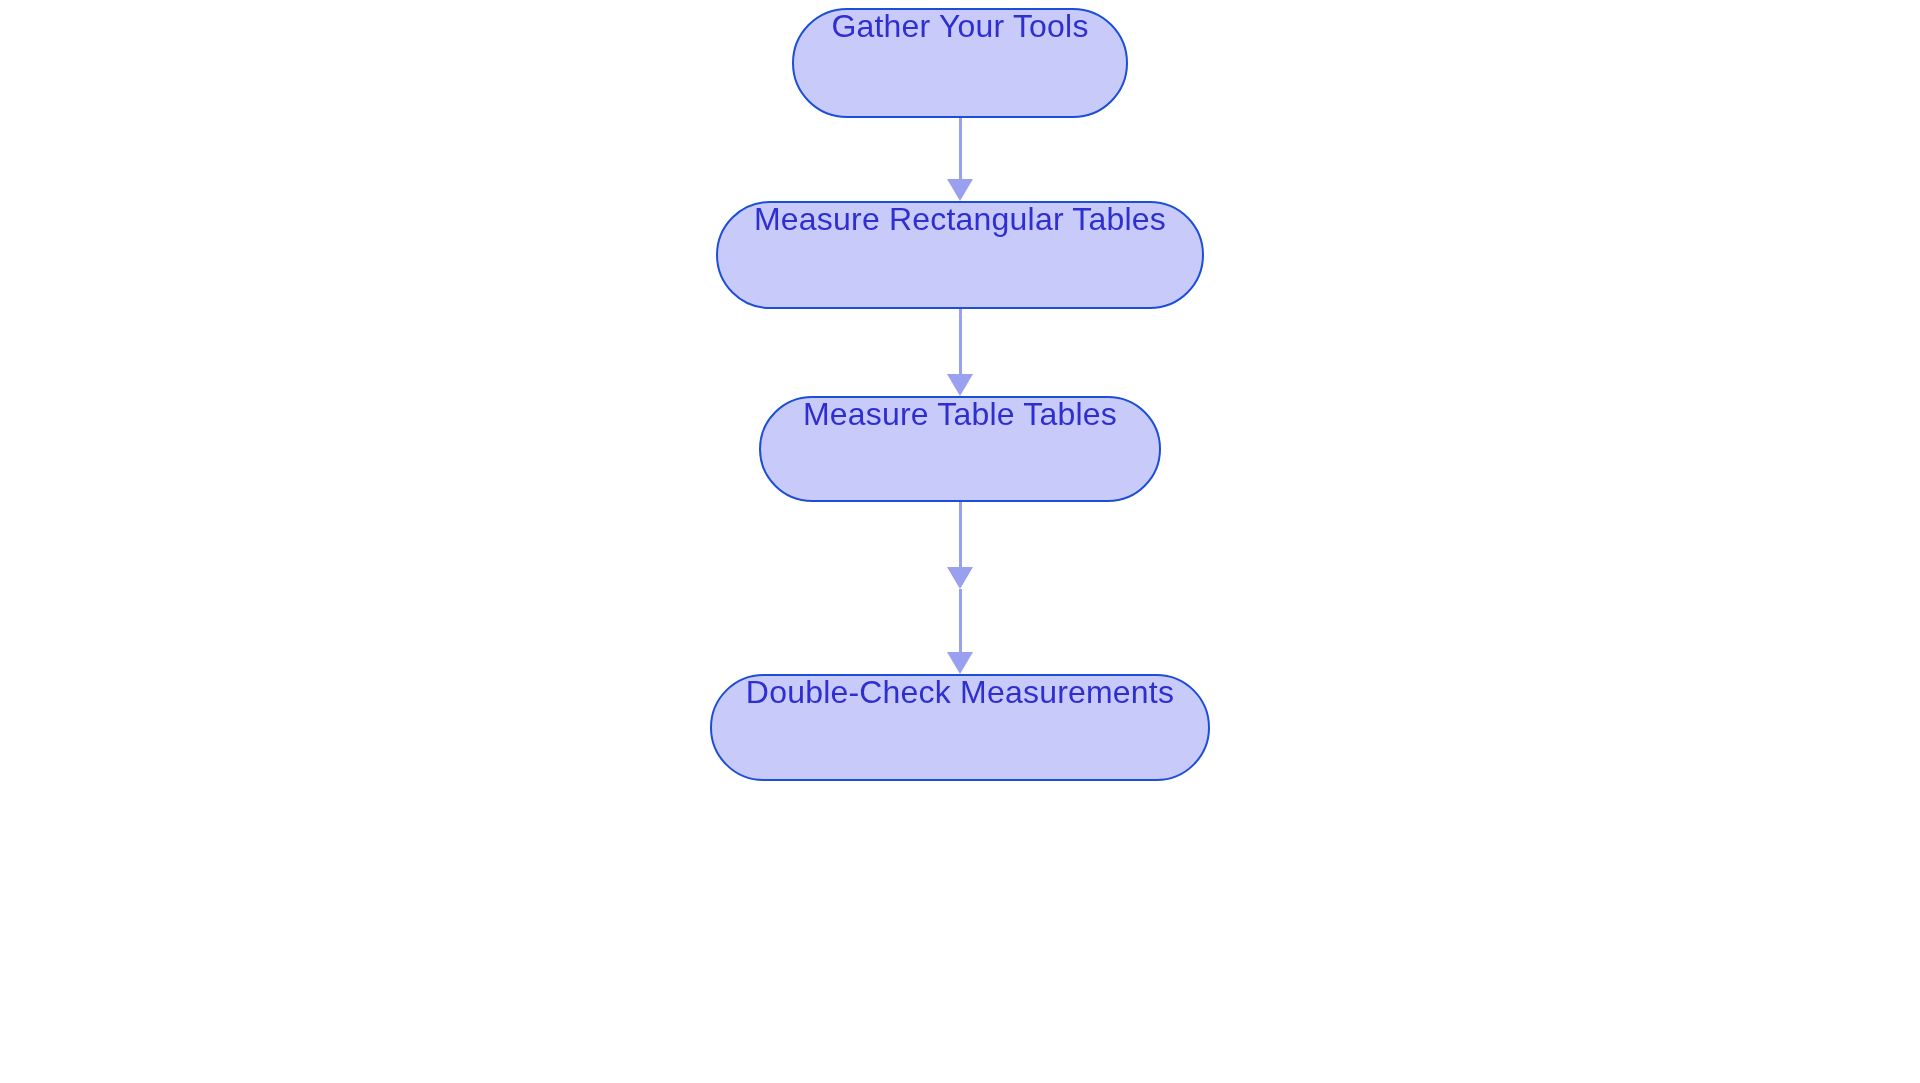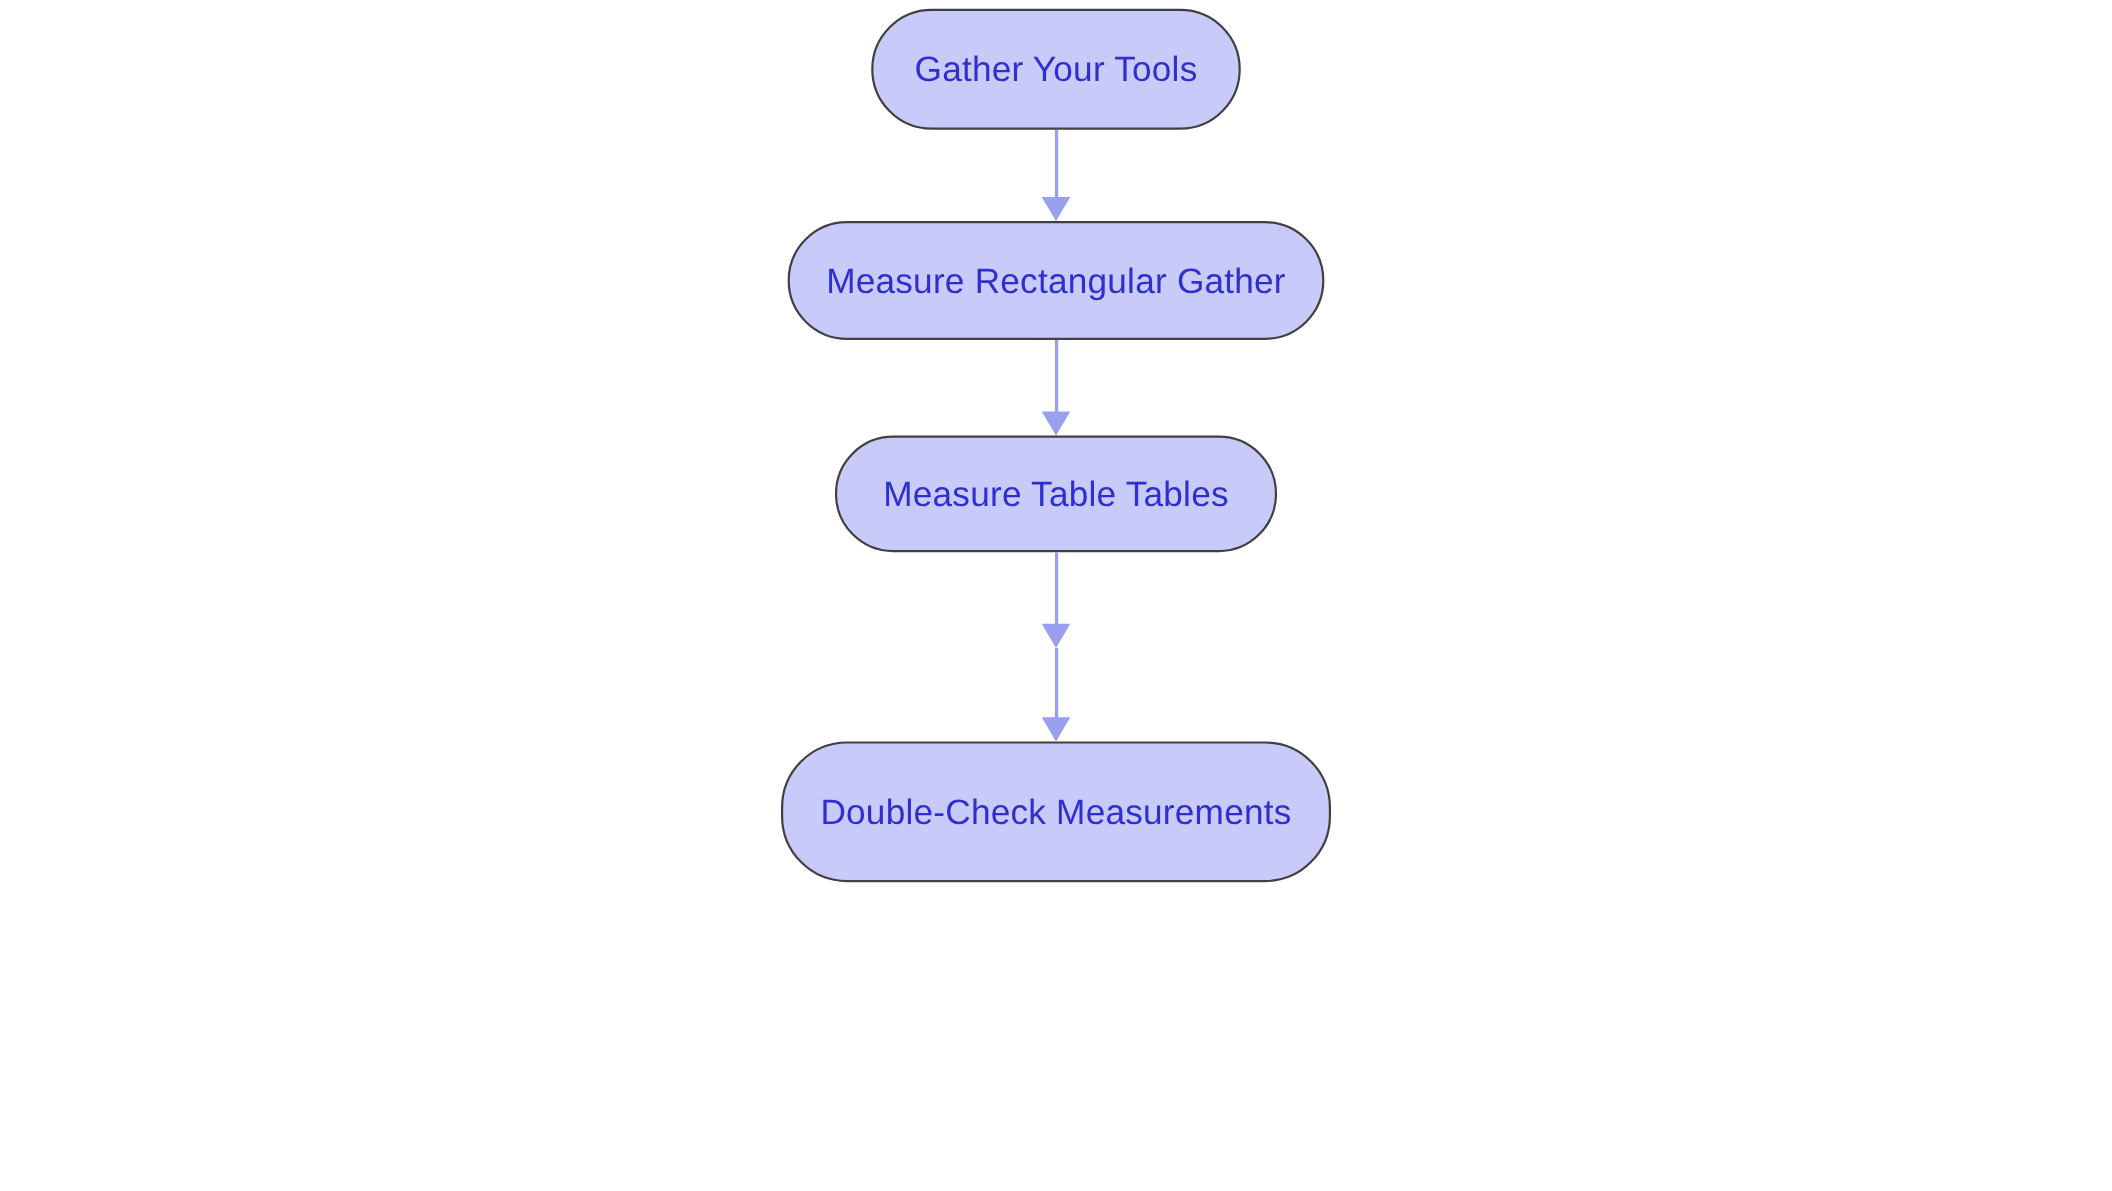--- a/index.html
+++ b/index.html
@@ -29,29 +29,29 @@
     height: 1083px;
     display: flex;
     flex-direction: column;
     align-items: center;
     justify-content: flex-start;
   }
 
   .node {
     box-sizing: border-box;
     background: #c8cbfa;
-    border: 2px solid #404040;
+    border: 2px solid #1d4ed8;
     border-radius: 60px;
     color: #2f2fd0;
     font-family: "Liberation Sans", sans-serif;
     font-size: 32px;
     font-weight: 400;
     letter-spacing: 0.2px;
     display: flex;
-    align-items: center;
+    align-items: flex-start;
     justify-content: center;
     white-space: nowrap;
     text-align: center;
   }
 
   .node-label {
     display: block;
     line-height: 1;
     padding: 0 2px;
   }
@@ -74,21 +74,21 @@
     border-right: 13px solid transparent;
     border-top: 22px solid #9aa0f0;
     margin-top: -1px;
   }
 
   
   .n0 { width: 336px; height: 110px; margin-top: 8px; }
   .n1 { width: 488px; height: 108px; }
   .n2 { width: 402px; height: 106px; }
   .n3 { width: 400px; height: 104px; }
-  .n4 { width: 500px; height: 128px; }
+  .n4 { width: 500px; height: 107px; }
 
   .c0 .stem { height: 62px; }
   .c1 .stem { height: 66px; }
   .c2 .stem { height: 66px; }
   .c3 .stem { height: 64px; }
 </style>
 </head>
 <body>
 
 <div id="flow-canvas">
@@ -97,21 +97,21 @@
     <div class="node n0">
       <span class="node-label">Gather Your Tools</span>
     </div>
 
     <div class="connector c0">
       <div class="stem"></div>
       <div class="head"></div>
     </div>
 
     <div class="node n1">
-      <span class="node-label">Measure Rectangular Gather</span>
+      <span class="node-label">Measure Rectangular Tables</span>
     </div>
 
     <div class="connector c1">
       <div class="stem"></div>
       <div class="head"></div>
     </div>
 
     <div class="node n2">
       <span class="node-label">Measure Table Tables</span>
     </div>

